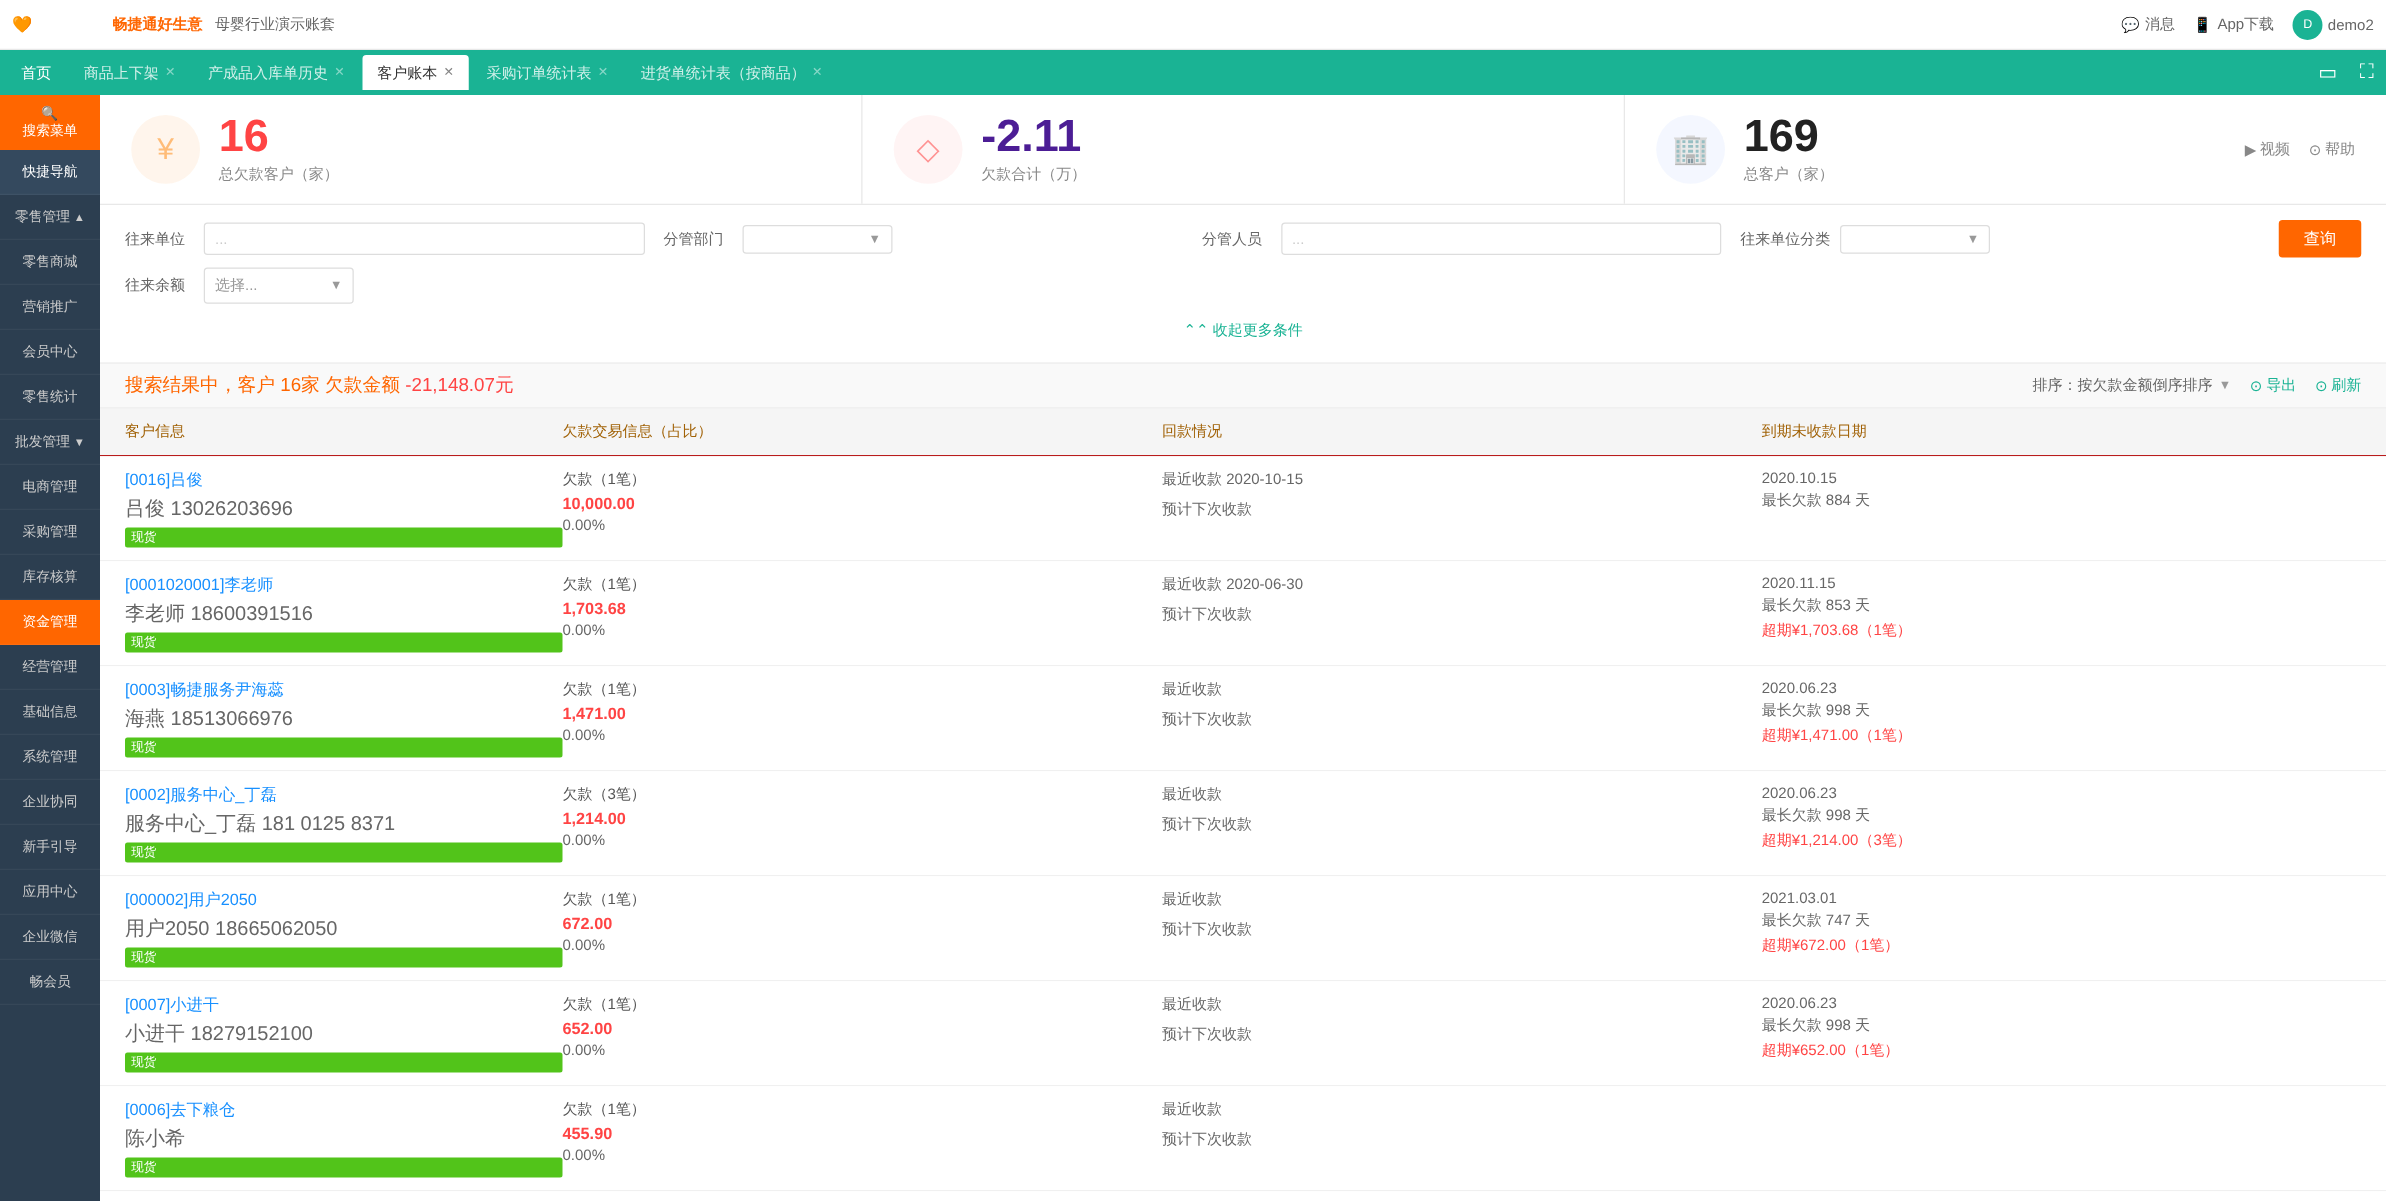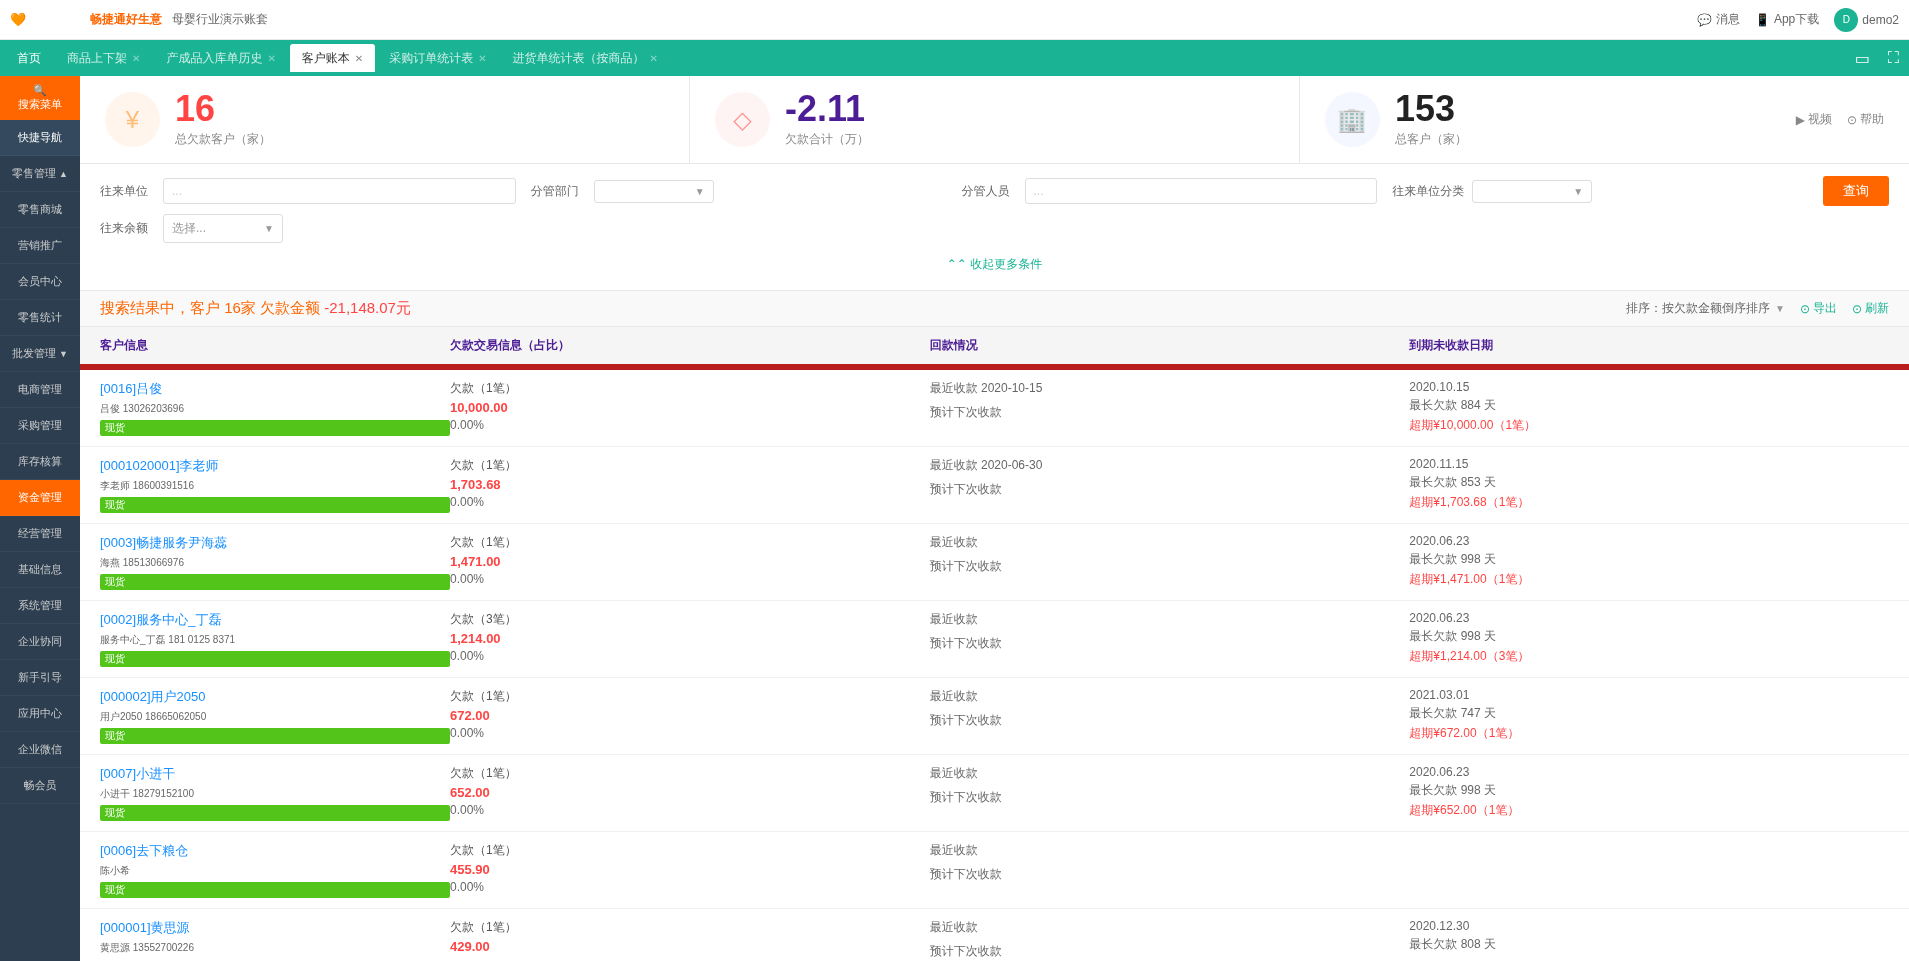--- a/index.html
+++ b/index.html
@@ -68,25 +68,25 @@
     .results-bar { display: flex; align-items: center; justify-content: space-between; padding: 8px 20px; background: #f9f9f9; border-bottom: 1px solid #e8e8e8; }
     .results-info { font-size: 15px; color: #666; }
     .results-info span { color: #ff6600; }
     .results-actions { display: flex; align-items: flex-start; gap: 15px; font-size: 12px; color: #666; }
     .results-sort { display: flex; align-items: center; gap: 5px; cursor: pointer; }
     .action-btn { display: flex; align-items: center; gap: 3px; cursor: pointer; }
     .action-btn.green { color: #1ab394; }
 
     
     .data-table { width: 100%; background: #fff; }
-    .table-header { display: grid; grid-template-columns: 350px 1fr 1fr 1fr; padding: 10px 20px; background: #f5f5f5; border-bottom: 6px solid #b91c1c; font-weight: bold; color: #4c1d95; font-size: 12px; }
+    .table-header { display: grid; grid-template-columns: 350px 1fr 1fr 1fr; padding: 10px 20px; background: #f5f5f5; border-bottom: 1px solid #b91c1c; font-weight: normal; color: #a16207; font-size: 12px; }
     .table-row { display: grid; grid-template-columns: 350px 1fr 1fr 1fr; padding: 10px 20px; border-bottom: 1px solid #f0f0f0; background: #fff; align-items: start; }
     .customer-info { display: flex; flex-direction: column; gap: 4px; }
     .customer-name { color: #1890ff; font-size: 13px; cursor: pointer; }
-    .customer-contact { color: #666; font-size: 10px; }
+    .customer-contact { color: #666; font-size: 16px; }
     .tag { display: inline-block; background: #52c41a; color: #fff; font-size: 10px; padding: 1px 5px; border-radius: 2px; }
     .debt-info { display: flex; flex-direction: column; gap: 3px; }
     .debt-count { color: #555; font-size: 12px; }
     .debt-amount { color: #ff4444; font-size: 13px; font-weight: bold; }
     .debt-ratio { color: #666; font-size: 12px; }
     .recovery-info { display: flex; flex-direction: column; gap: 7px; color: #666; font-size: 12px; }
     .due-info { display: flex; flex-direction: column; gap: 3px; color: #666; font-size: 12px; }
     .overdue-link { color: #ff4444; cursor: pointer; }
     .overdue-days { color: #666; }
 
@@ -236,21 +236,21 @@
       <div class="stat-card">
         <div class="stat-icon pink">◇</div>
         <div>
           <div class="stat-value negative">-2.11</div>
           <div class="stat-label">欠款合计（万）</div>
         </div>
       </div>
       <div class="stat-card">
         <div class="stat-icon blue">🏢</div>
         <div>
-          <div class="stat-value black">153</div>
+          <div class="stat-value black">169</div>
           <div class="stat-label">总客户（家）</div>
         </div>
         <div class="stat-right">
           <div class="stat-right-btn">
             <span>▶</span>
             <span>视频</span>
           </div>
           <div class="stat-right-btn">
             <span>⊙</span>
             <span>帮助</span>
@@ -346,21 +346,20 @@
           <div class="debt-amount">10,000.00</div>
           <div class="debt-ratio">0.00%</div>
         </div>
         <div class="recovery-info">
           <div><span>最近收款</span>&nbsp;<span>2020-10-15</span></div>
           <div>预计下次收款</div>
         </div>
         <div class="due-info">
           <div>2020.10.15</div>
           <div class="overdue-days">最长欠款 884 天</div>
-          <div class="overdue-link">超期¥10,000.00（1笔）</div>
         </div>
       </div>
 
       <div class="table-row">
         <div class="customer-info">
           <div class="customer-name"><span>[0001020001]</span><span>李老师</span></div>
           <div class="customer-contact">李老师 18600391516</div>
           <span class="tag">现货</span>
         </div>
         <div class="debt-info">

